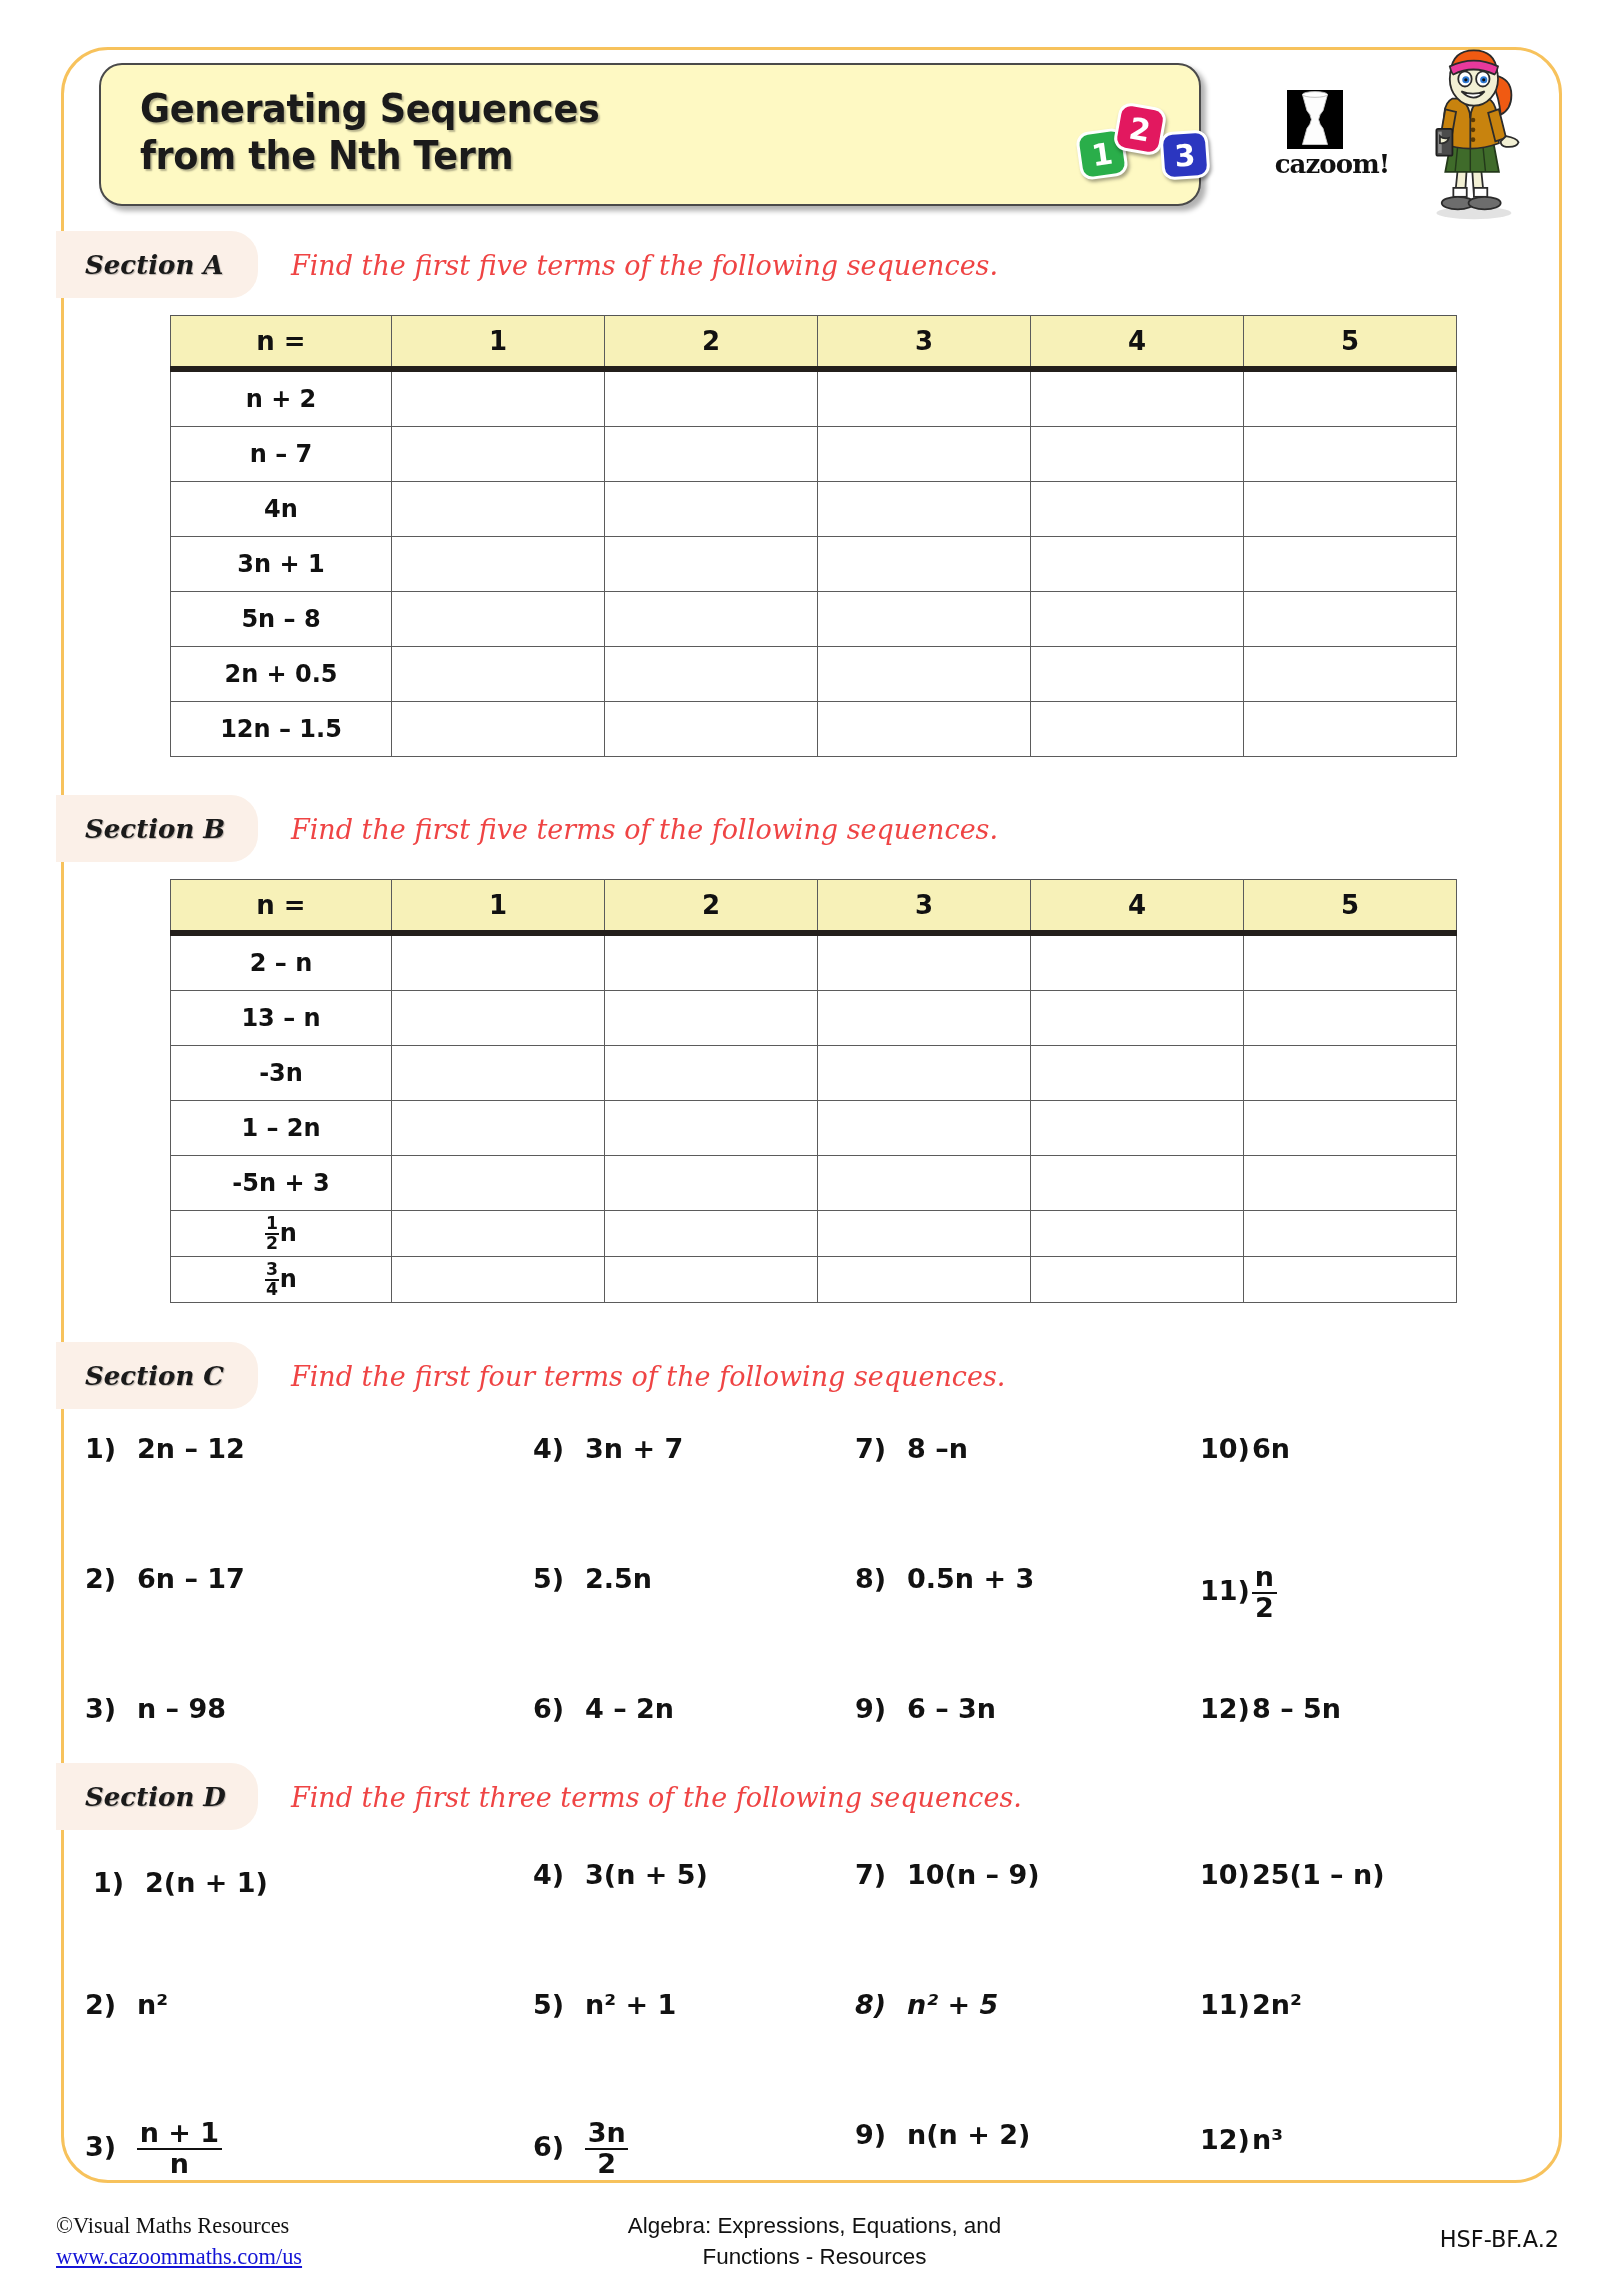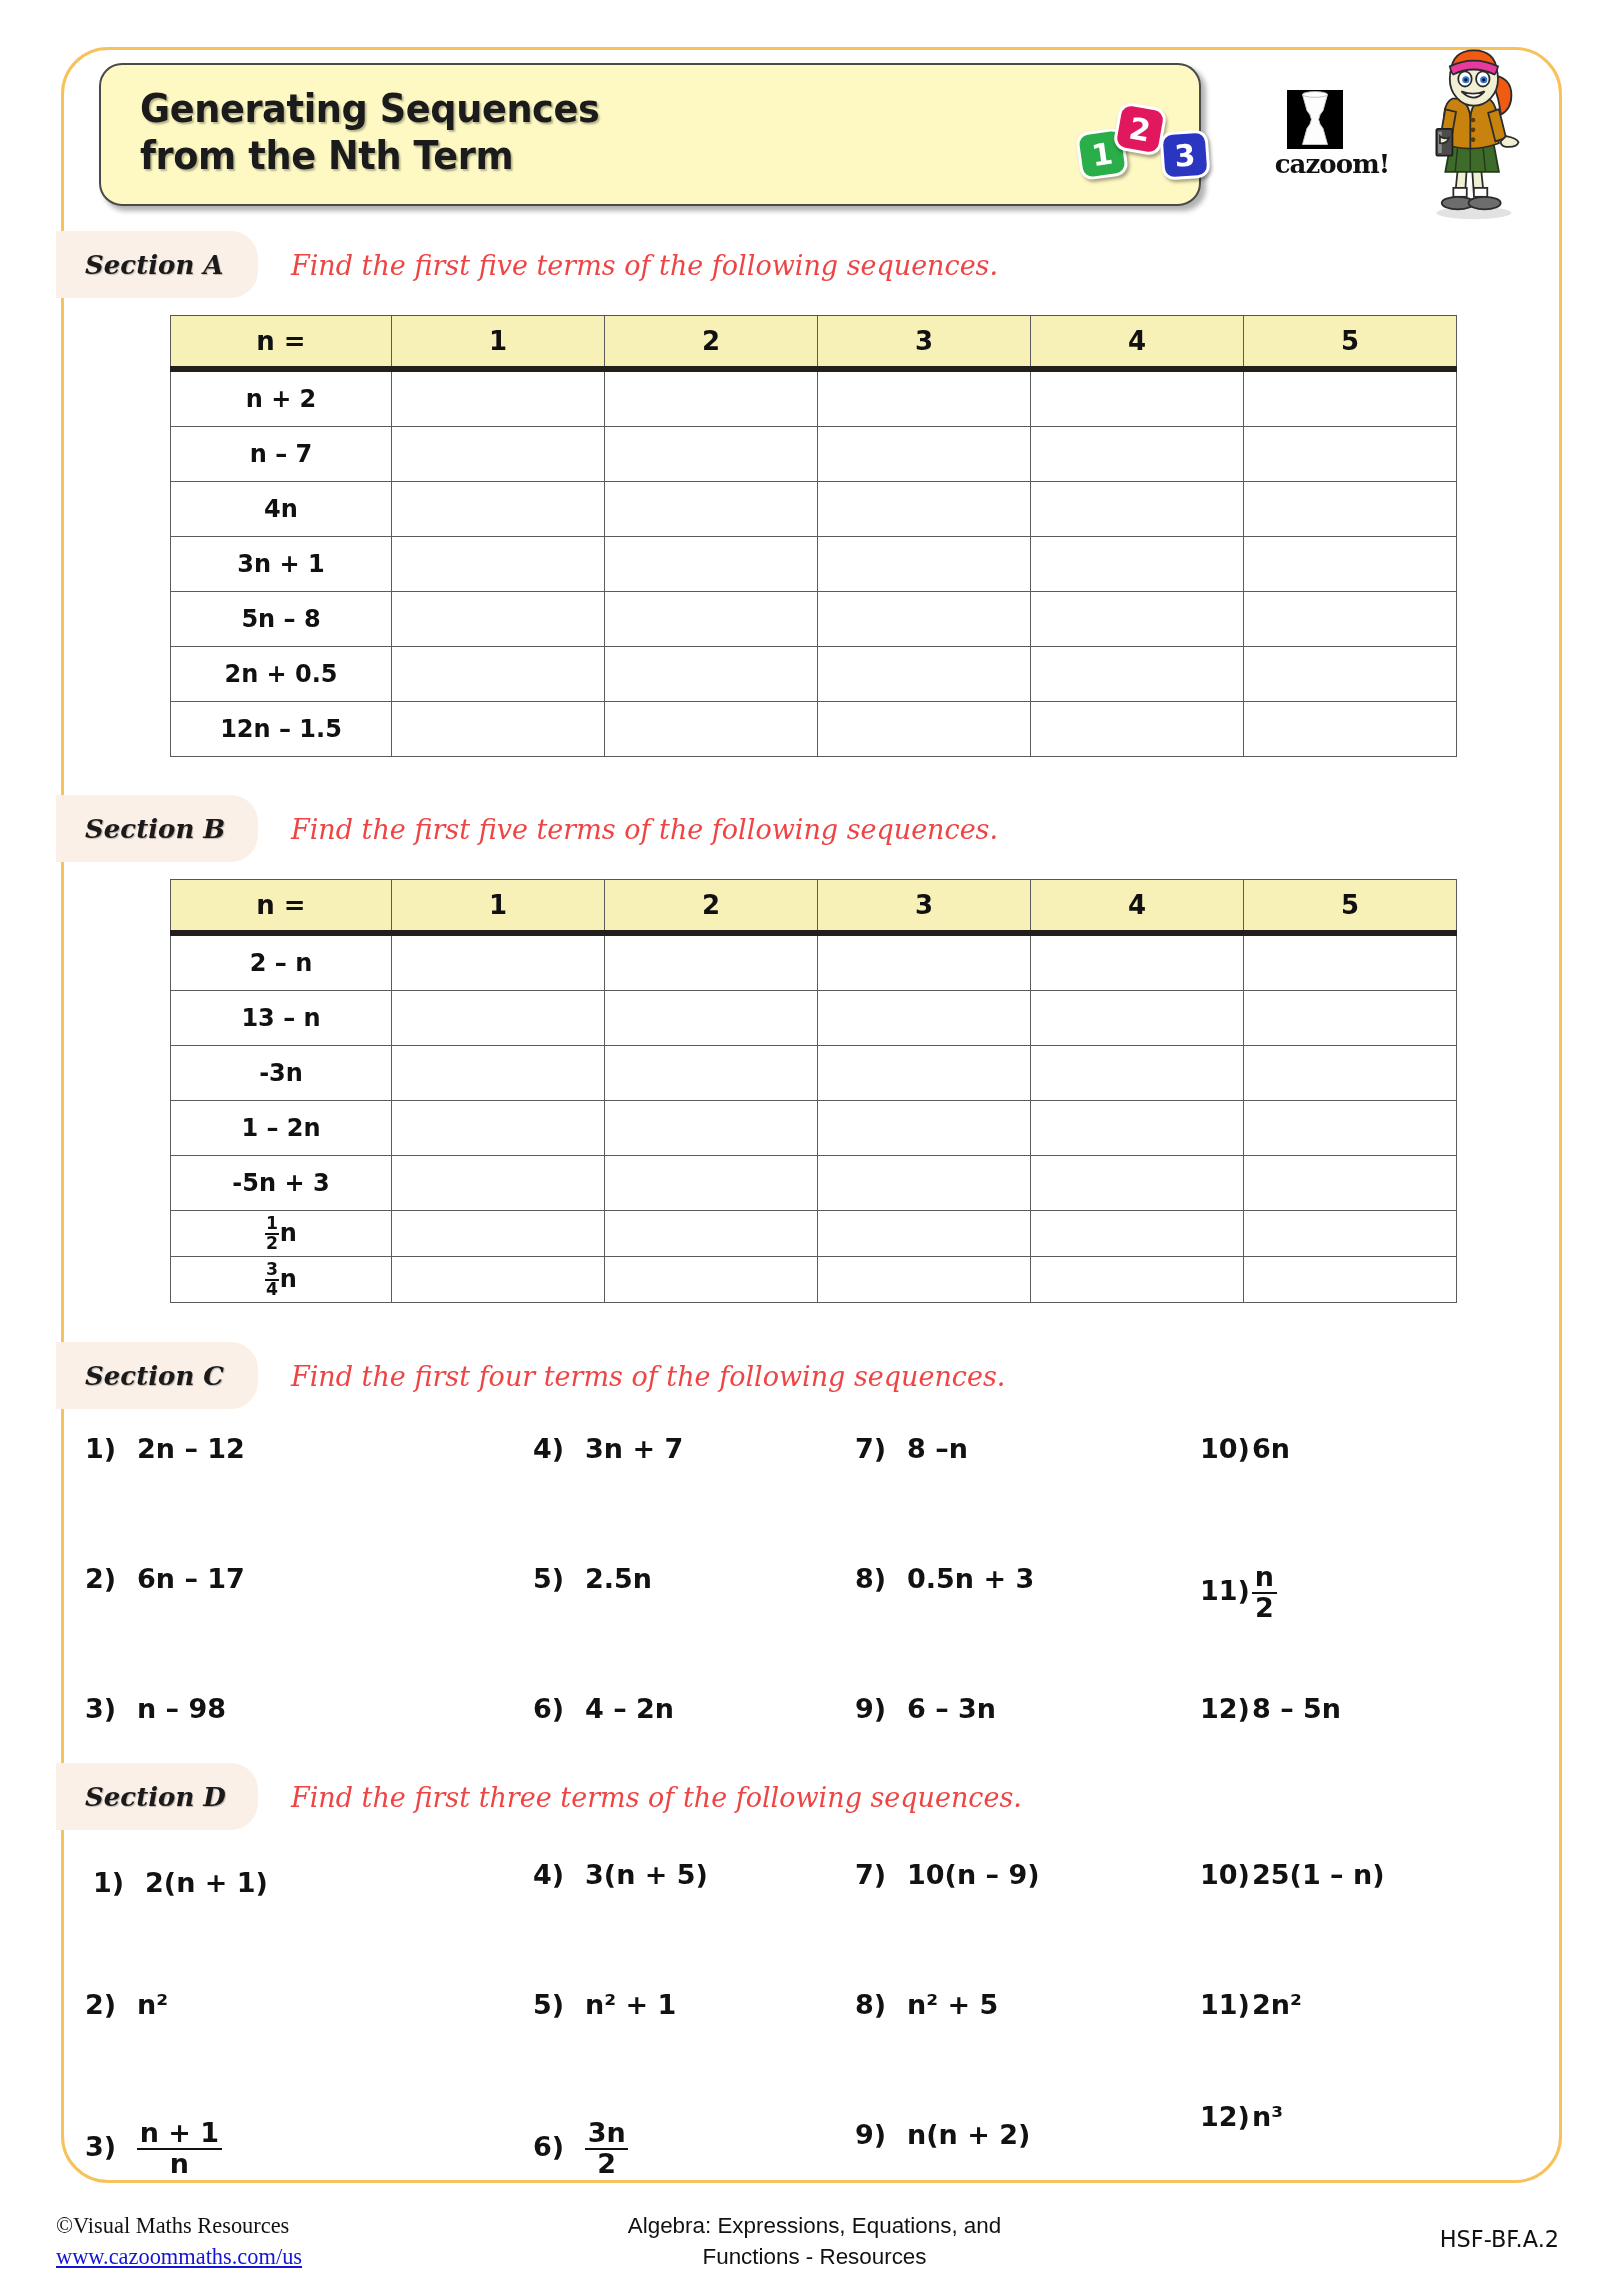--- a/index.html
+++ b/index.html
@@ -435,25 +435,25 @@
   <div class="sec-instr">Find the first three terms of the following sequences.</div>
 </div>
 <div class="qgrid" id="gridD" style="left:85px;top:1859px;height:260px;">
     <div class="qitem" style="left: 0px; top: 8px; margin-left: 8px;"><span class="qnum">1)</span><span class="qexp">2(n + 1)</span></div>
     <div class="qitem" style="left: 0px; top: 130px;"><span class="qnum">2)</span><span class="qexp">n²</span></div>
     <div class="qitem" style="left: 0px; top: 260px;"><span class="qnum">3)</span><span class="qexp"><span class="bigfrac"><span class="num">n + 1</span><span class="den">n</span></span></span></div>
     <div class="qitem" style="left: 448px; top: 0px;"><span class="qnum">4)</span><span class="qexp">3(n + 5)</span></div>
     <div class="qitem" style="left: 448px; top: 130px;"><span class="qnum">5)</span><span class="qexp">n² + 1</span></div>
     <div class="qitem" style="left: 448px; top: 260px;"><span class="qnum">6)</span><span class="qexp"><span class="bigfrac"><span class="num">3n</span><span class="den">2</span></span></span></div>
     <div class="qitem" style="left: 770px; top: 0px;"><span class="qnum">7)</span><span class="qexp">10(n – 9)</span></div>
-    <div class="qitem" style="left: 770px; top: 130px;"><span class="qnum">8)</span><span class="qexp">n² + 5</span></div>
+    <div class="qitem" style="left: 770px; top: 130px; font-style: italic;"><span class="qnum">8)</span><span class="qexp">n² + 5</span></div>
     <div class="qitem" style="left: 770px; top: 260px;"><span class="qnum">9)</span><span class="qexp">n(n + 2)</span></div>
     <div class="qitem" style="left: 1115px; top: 0px;"><span class="qnum">10)</span><span class="qexp">25(1 – n)</span></div>
     <div class="qitem" style="left: 1115px; top: 130px;"><span class="qnum">11)</span><span class="qexp">2n²</span></div>
-    <div class="qitem" style="left: 1115px; top: 242px;"><span class="qnum">12)</span><span class="qexp">n³</span></div>
+    <div class="qitem" style="left: 1115px; top: 265px;"><span class="qnum">12)</span><span class="qexp">n³</span></div>
   </div>
 
 <div id="footer">
   <div id="foot-left">
     <span>©Visual Maths Resources</span>
     <a id="foot-link" href="#">www.cazoommaths.com/us</a>
   </div>
   <div id="foot-mid">
     <div>Algebra: Expressions, Equations, and</div>
     <div>Functions - Resources</div>

